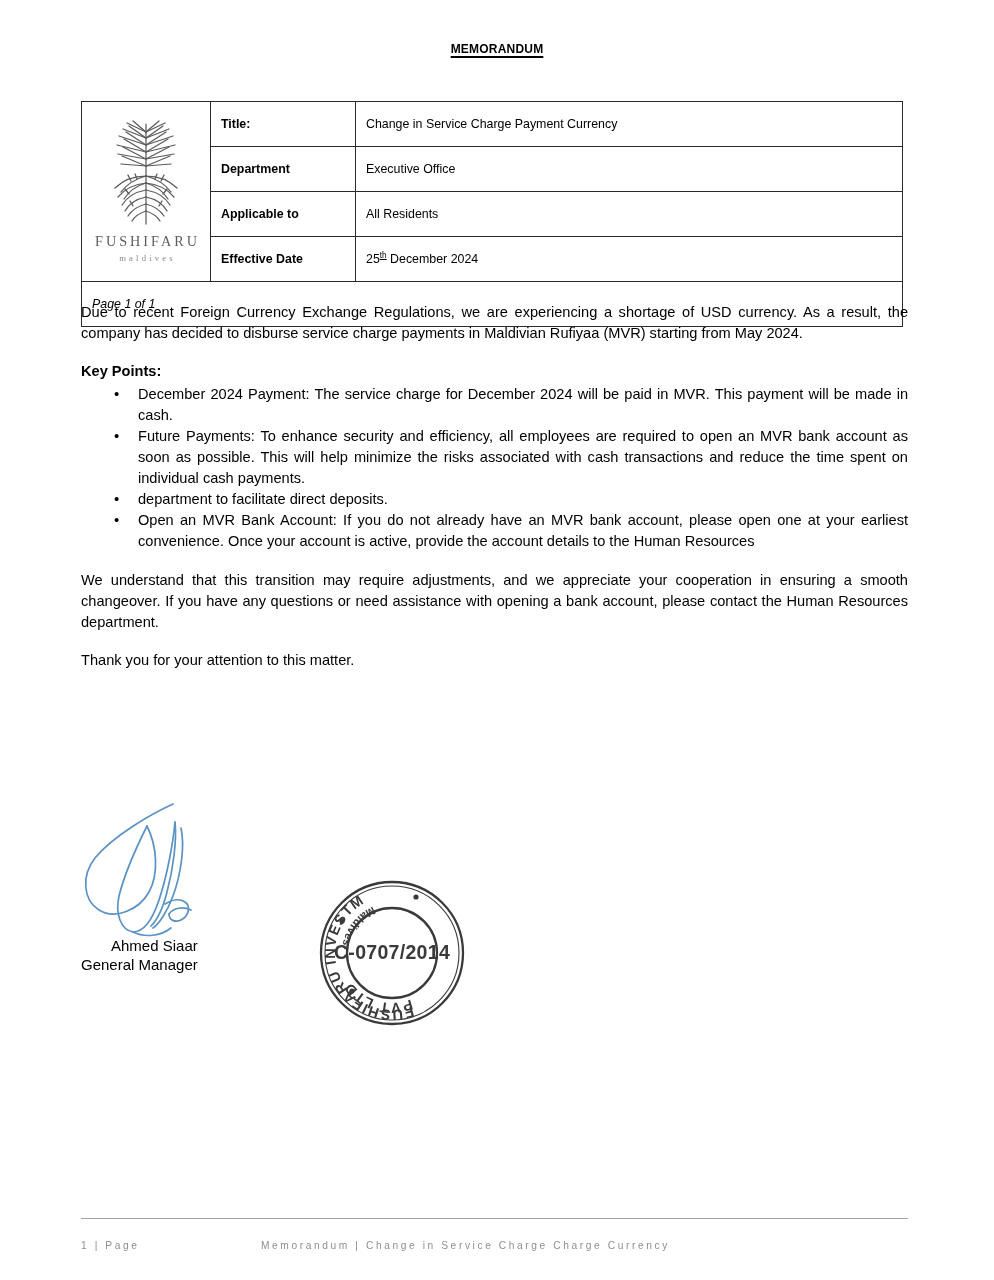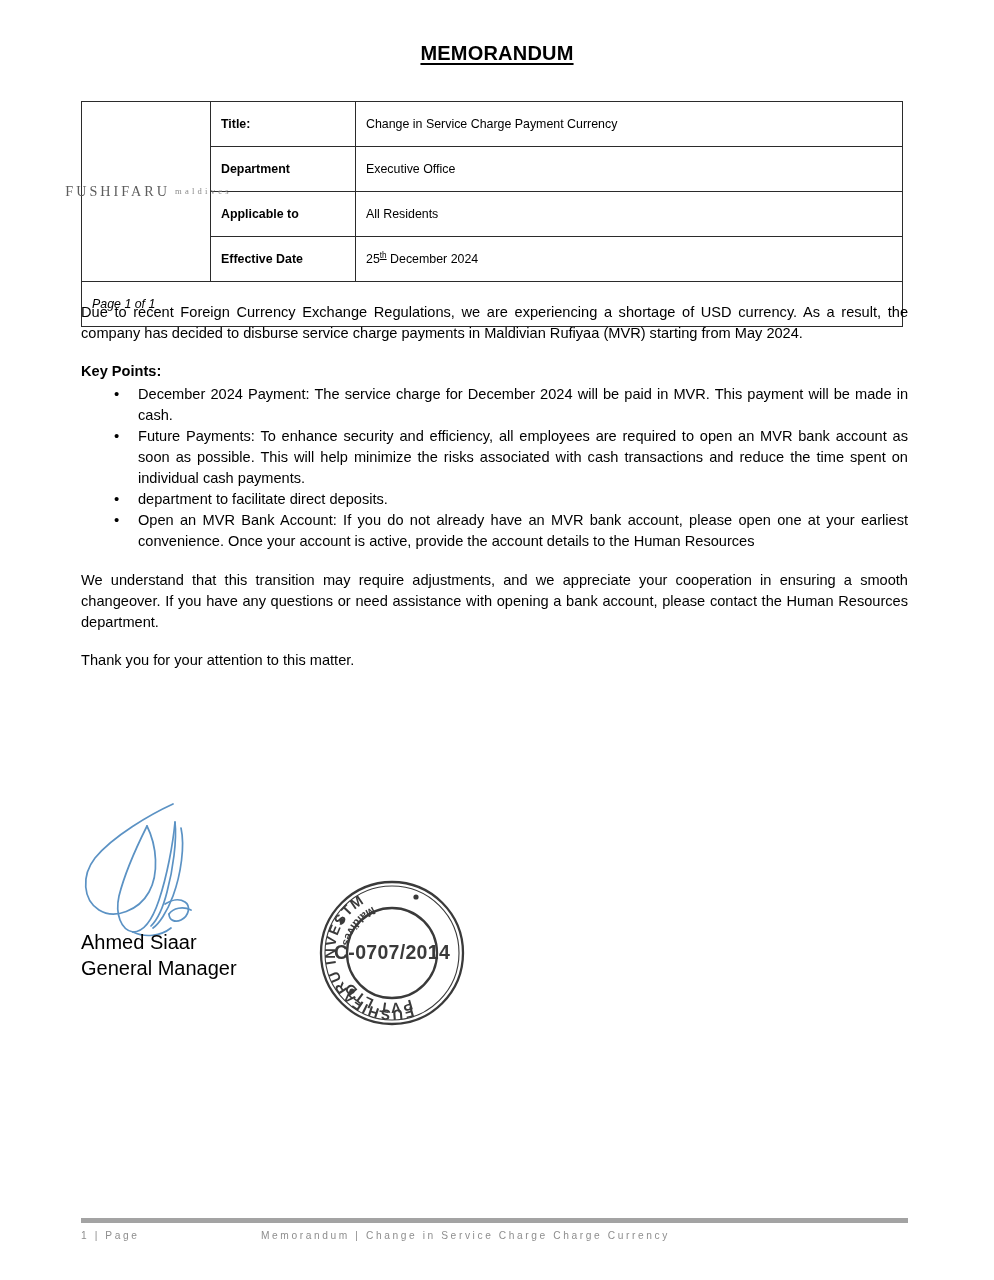--- a/index.html
+++ b/index.html
@@ -22,21 +22,21 @@
     background: #ffffff;
   }
 
   
   .doc-title {
     position: absolute;
     top: 42px;
     left: 0;
     width: 994px;
     text-align: center;
-    font-size: 20px;
+    font-size: 12px;
     font-weight: bold;
     letter-spacing: 0.2px;
     text-decoration: underline;
     text-underline-offset: 3px;
     text-decoration-thickness: 2px;
   }
 
   
   .header-table {
     position: absolute;
@@ -78,20 +78,21 @@
   .value-cell sup {
     font-size: 8.2px;
     vertical-align: super;
     line-height: 0;
     text-decoration: underline;
   }
 
   
   .logo-wrap {
     display: flex;
+    flex-direction: column;
     align-items: center;
     justify-content: center;
     gap: 2px;
   }
   .logo-mark { display:block; }
   .logo-name {
     font-family: "Liberation Serif", serif;
     font-size: 14.2px;
     letter-spacing: 3.0px;
     color: #5d5d5d;
@@ -154,41 +155,42 @@
     width: 330px;
   }
   .sig-svg {
     position: absolute;
     left: -4px;
     top: 0px;
   }
   .sig-name {
     position: absolute;
     left: 0px;
-    top: 130px;
-    font-size: 20px;
+    top: 136px;
+    font-size: 15px;
     line-height: 1.28;
     white-space: nowrap;
+    text-align: right;
   }
 
   
   .stamp {
     position: absolute;
     left: 312px;
     top: 873px;
   }
 
   
   .footer {
     position: absolute;
     left: 81px;
     top: 1218px;
     width: 827px;
-    border-top: 5px solid #a3a3a3;
-    padding-top: 7px;
+    border-top: 1px solid #a3a3a3;
+    padding-top: 21px;
     font-size: 10.2px;
     color: #8e8e8e;
     letter-spacing: 2.6px;
     display: flex;
   }
   .footer-left { width: 180px; }
   .footer-center { flex: 1; }
 </style>
 </head>
 <body>

